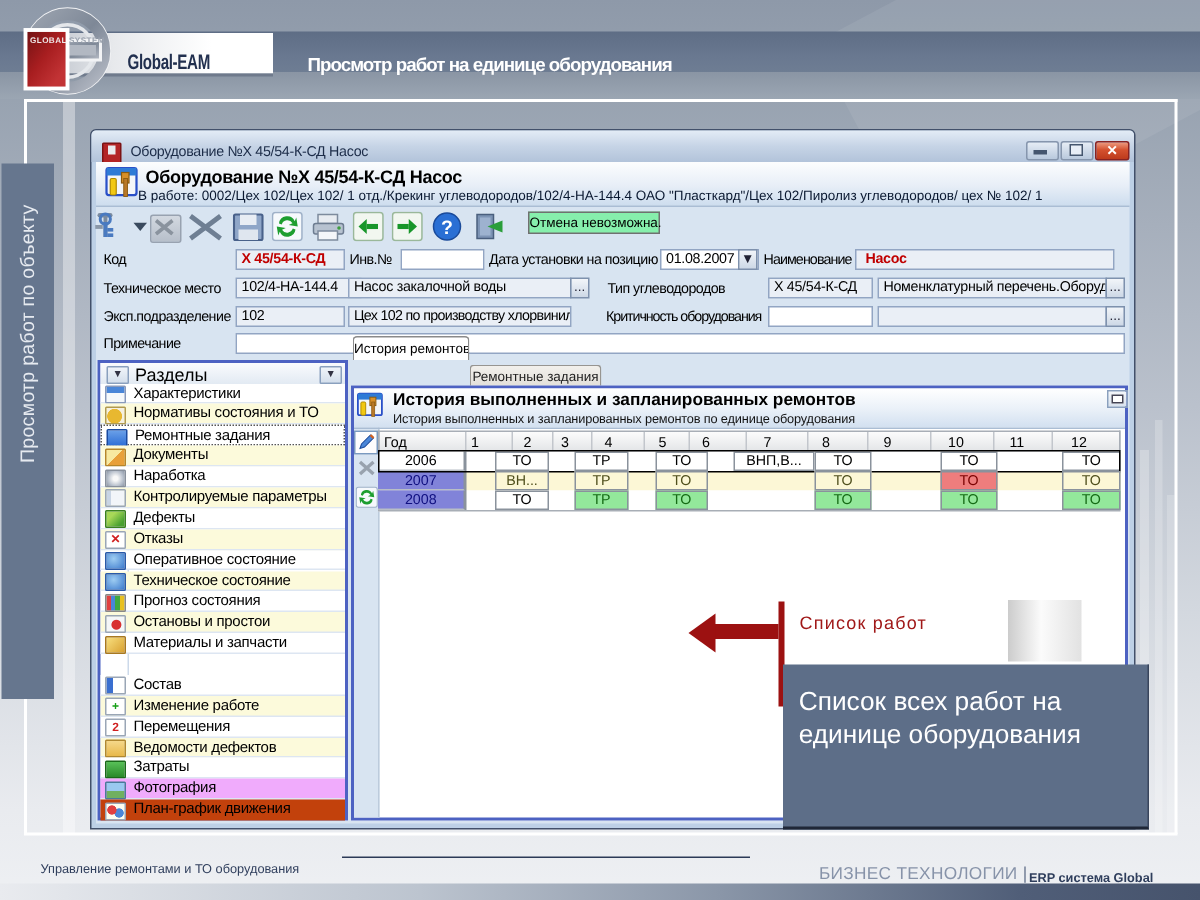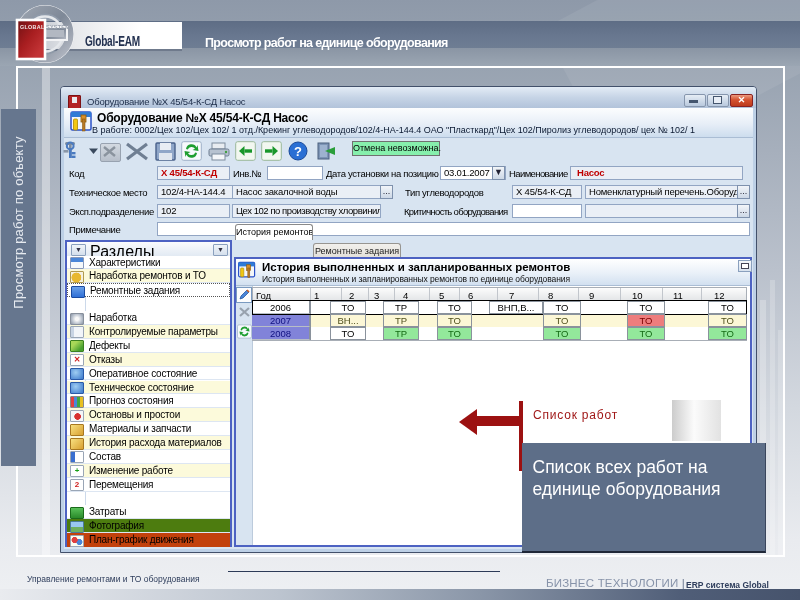--- a/index.html
+++ b/index.html
@@ -140,21 +140,21 @@
 .lbl{position:absolute;font-size:9.5px;color:#000;white-space:nowrap;letter-spacing:-0.35px;}
 .fld{position:absolute;height:14px;background:#eaeff6;border:1px solid #92a5c3;box-sizing:border-box;font-size:9.5px;color:#000;line-height:12px;padding-left:3px;white-space:nowrap;overflow:hidden;letter-spacing:-0.2px;}
 .fldw{background:#fff;}
 .dots{position:absolute;width:13px;height:14px;background:linear-gradient(180deg,#f2f5f9,#cdd8e6);border:1px solid #7e91ad;box-sizing:border-box;font-size:9px;line-height:10px;text-align:center;color:#223;}
 </style>
 <div class="lbl" style="left:69px;top:168px;">Код</div>
 <div class="fld" style="left:157px;top:166px;width:73px;color:#c00000;font-weight:bold;">Х 45/54-К-СД</div>
 <div class="lbl" style="left:233px;top:168px;">Инв.№</div>
 <div class="fld fldw" style="left:267px;top:166px;width:56px;"></div>
 <div class="lbl" style="left:326px;top:168px;">Дата установки на позицию</div>
-<div class="fld fldw" style="left:440px;top:166px;width:66px;">03.01.2007</div>
+<div class="fld fldw" style="left:440px;top:166px;width:66px;">01.08.2007</div>
 <div class="dots" style="left:492px;top:166px;">▼</div>
 <div class="lbl" style="left:509px;top:168px;letter-spacing:-0.6px;">Наименование</div>
 <div class="fld" style="left:570px;top:166px;width:173px;color:#c00000;font-weight:bold;padding-left:6px;">Насос</div>
 
 <div class="lbl" style="left:69px;top:187px;">Техническое место</div>
 <div class="fld" style="left:157px;top:185px;width:84px;">102/4-НА-144.4</div>
 <div class="fld" style="left:232px;top:185px;width:149px;">Насос закалочной воды</div>
 <div class="dots" style="left:380px;top:185px;">...</div>
 <div class="lbl" style="left:405px;top:187px;">Тип углеводородов</div>
 <div class="fld" style="left:512px;top:185px;width:70px;">Х 45/54-К-СД</div>
@@ -175,35 +175,39 @@
 <style>
 .prow{position:absolute;left:0;width:163px;height:13.9px;box-sizing:border-box;border-bottom:1px solid #dde6f2;}
 .ptxt{position:absolute;left:22px;top:1px;font-size:10px;color:#000;white-space:nowrap;letter-spacing:-0.2px;}
 .pic{position:absolute;left:3px;top:1.5px;width:12px;height:10px;border-radius:1px;font-size:8px;line-height:10px;text-align:center;}
 .pbtn{position:absolute;width:13px;height:10px;background:linear-gradient(180deg,#f0f4f9,#d4dfec);border:1px solid #8aa0be;font-size:7px;line-height:9px;text-align:center;color:#334;border-radius:1px;}
 </style>
 <div class="abs" style="left:65px;top:240px;width:167px;height:307px;border:2px solid #4d62c2;background:#fff;box-sizing:border-box;">
  <div style="position:absolute;left:0;top:0;width:163px;height:13.5px;background:linear-gradient(180deg,#fafbfd,#e2eaf3);border-bottom:1px solid #c4d2e4;">
    <div class="pbtn" style="left:4px;top:1.5px;">▼</div>
    <div class="pbtn" style="left:146px;top:1.5px;">▼</div>
-   <div style="position:absolute;left:23px;top:1px;font-size:16px;">Разделы</div>
+   <div style="position:absolute;left:23px;top:1px;font-size:12px;">Разделы</div>
  </div>
  <div style="position:absolute;left:18px;top:13.5px;width:1px;height:290px;background:#ccd9ea;"></div>
  <div class="prow" style="top:13.5px;background:#fff;">
       <span class="pic" style="background:linear-gradient(180deg,#4a86d8 40%,#f5f8fb 40%);border:1px solid #8899bb;"></span>
       <span class="ptxt">Характеристики</span>
     </div>
  <div class="prow" style="top:27.4px;background:#fcfadb;">
       <span class="pic" style="background:radial-gradient(circle at 45% 55%,#e8b830 55%,#f5f0e0 60%);border:1px solid #b09a50;"></span>
-      <span class="ptxt">Наработка ремонтов и ТО</span>
+      <span class="ptxt">Нормативы состояния и ТО</span>
     </div>
  <div class="prow" style="top:41.3px;background:#fff;border:1px dotted #555;">
       <span class="pic" style="background:linear-gradient(180deg,#6aa0e8,#2f6fd6);border:1px solid #1a4aa0;"></span>
       <span class="ptxt">Ремонтные задания</span>
     </div>
+ <div class="prow" style="top:55.2px;background:#fcfadb;">
+      <span class="pic" style="background:linear-gradient(135deg,#f7e9a0 50%,#e8a03a 50%);border:1px solid #b5862a;"></span>
+      <span class="ptxt">Документы</span>
+    </div>
  <div class="prow" style="top:69.1px;background:#fff;">
       <span class="pic" style="background:radial-gradient(circle,#f8f8f8 20%,#b8c0cc 65%,#8a94a4);border:1px solid #88909c;"></span>
       <span class="ptxt">Наработка</span>
     </div>
  <div class="prow" style="top:82.9px;background:#fcfadb;">
       <span class="pic" style="background:linear-gradient(90deg,#c8d4e4 25%,#f2f5f9 25%);border:1px solid #9aa6b6;"></span>
       <span class="ptxt">Контролируемые параметры</span>
     </div>
  <div class="prow" style="top:96.8px;background:#fff;">
       <span class="pic" style="background:linear-gradient(135deg,#a8d858 30%,#48a030 80%);border:1px solid #3a8020;"></span>
@@ -226,41 +230,41 @@
       <span class="ptxt">Прогноз состояния</span>
     </div>
  <div class="prow" style="top:166.3px;background:#fcfadb;">
       <span class="pic" style="background:radial-gradient(circle at 55% 55%,#d83030 35%,#f4f6f8 42%);border:1px solid #9aa6b6;"></span>
       <span class="ptxt">Остановы и простои</span>
     </div>
  <div class="prow" style="top:180.1px;background:#fff;">
       <span class="pic" style="background:linear-gradient(135deg,#f8e080,#d8a030);border:1px solid #a87820;"></span>
       <span class="ptxt">Материалы и запчасти</span>
     </div>
- <div class="prow" style="top:194px;background:#fcfadb;">
-      <span class="pic" style="background:linear-gradient(135deg,#f8e080,#d8a030);border:1px solid #a87820;"></span>
-      <span class="ptxt">История расхода материалов</span>
-    </div>
  <div class="prow" style="top:207.9px;background:#fff;">
       <span class="pic" style="background:linear-gradient(90deg,#3a6fd0 35%,#fff 35%);border:1px solid #9aa6b6;"></span>
       <span class="ptxt">Состав</span>
     </div>
  <div class="prow" style="top:221.8px;background:#fcfadb;">
       <span class="pic" style="background:#fff;border:1px solid #9aa6b6;color:#18a018;font-weight:bold;">+</span>
       <span class="ptxt">Изменение работе</span>
     </div>
  <div class="prow" style="top:235.7px;background:#fff;">
       <span class="pic" style="background:#fff;border:1px solid #9aa6b6;color:#d02020;font-weight:bold;">2</span>
       <span class="ptxt">Перемещения</span>
     </div>
+ <div class="prow" style="top:249.6px;background:#fcfadb;">
+      <span class="pic" style="background:linear-gradient(180deg,#f5d88a,#e8b84a);border:1px solid #b08830;"></span>
+      <span class="ptxt">Ведомости дефектов</span>
+    </div>
  <div class="prow" style="top:263.4px;background:#fff;">
       <span class="pic" style="background:linear-gradient(180deg,#58c058,#2a8a2a);border:1px solid #1a6a1a;"></span>
       <span class="ptxt">Затраты</span>
     </div>
- <div class="prow" style="top:277.3px;background:#4d7c0f;">
+ <div class="prow" style="top:277.3px;background:#f0abfc;">
       <span class="pic" style="background:linear-gradient(180deg,#9ac8f0 55%,#70b060 55%);border:1px solid #4a7a9a;"></span>
       <span class="ptxt">Фотография</span>
     </div>
  <div class="prow" style="top:291.2px;background:#c2410c;border-bottom:none;">
       <span class="pic" style="background:radial-gradient(circle at 30% 40%,#e04040 28%,transparent 32%),radial-gradient(circle at 70% 60%,#4a86d8 28%,transparent 32%),#fdfdf0;border:1px solid #9aa6b6;"></span>
       <span class="ptxt">План-график движения</span>
     </div>
 </div>
 
 <div class="abs" style="left:313px;top:243px;width:88px;height:15px;background:linear-gradient(180deg,#f2f0ec,#e2dfd9);border:1px solid #979591;border-bottom:none;border-radius:3px 3px 0 0;box-sizing:border-box;font-size:9px;text-align:center;line-height:14px;color:#222;white-space:nowrap;overflow:hidden;">Ремонтные задания</div>

